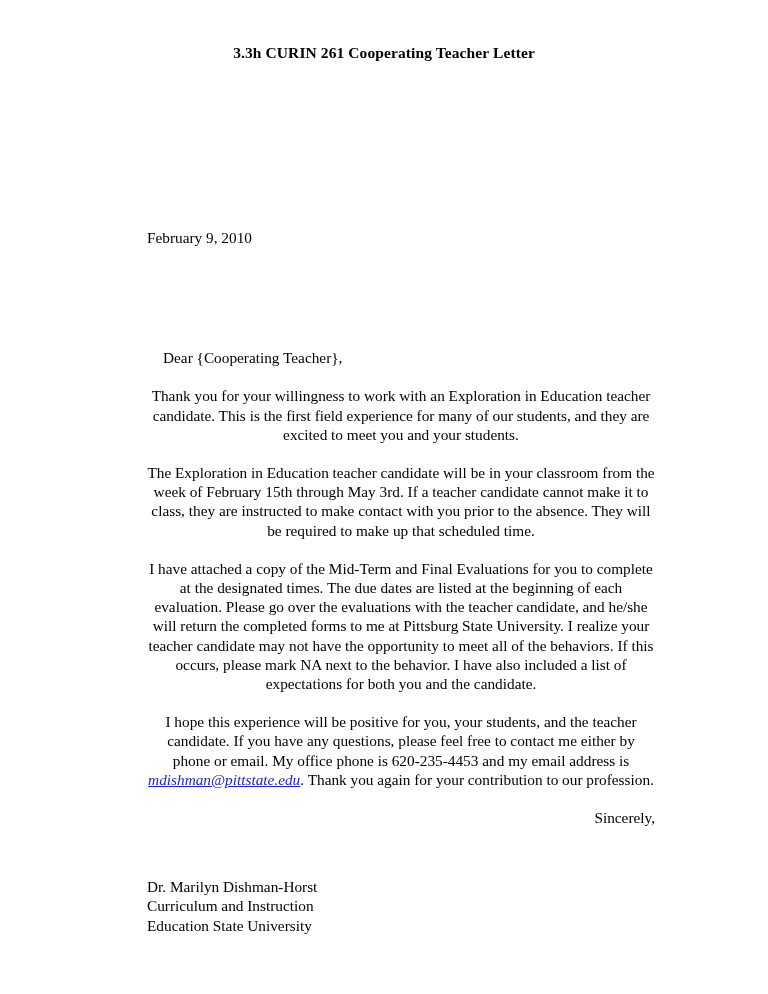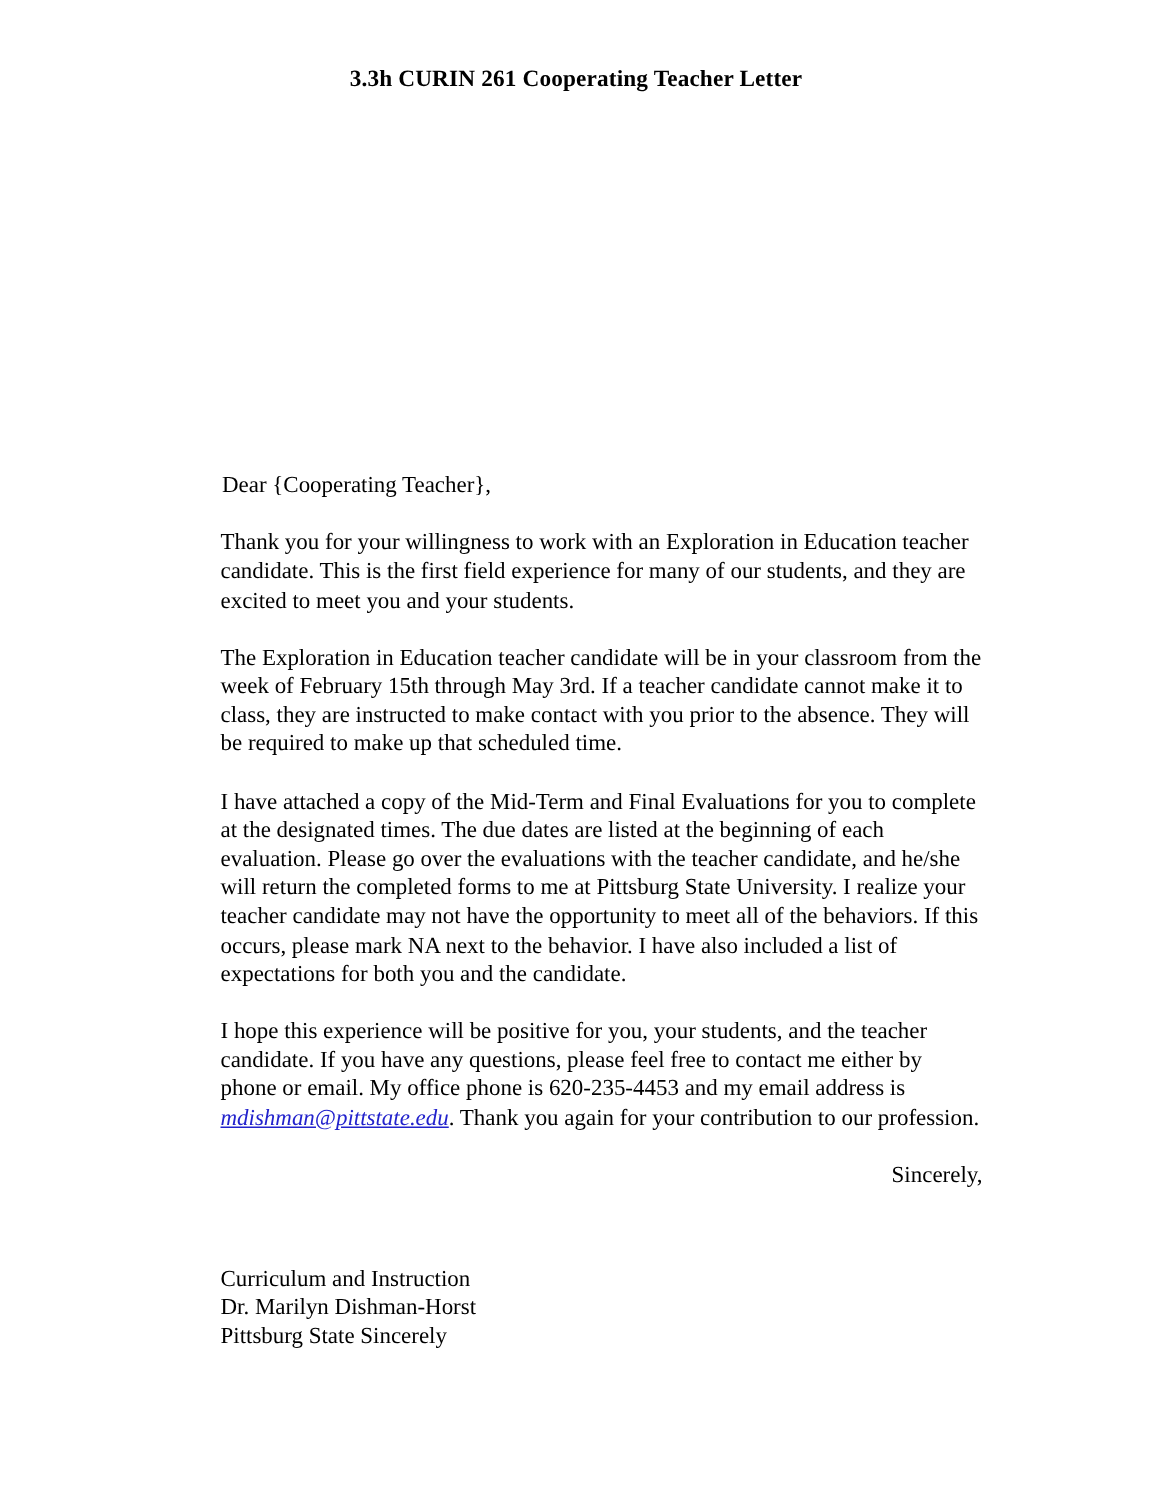--- a/index.html
+++ b/index.html
@@ -41,25 +41,25 @@
     font-size: 15.3px;
     line-height: 19.2px;
   }
   .date-line {
     margin: 0 0 0 0;
   }
   .spacer-after-date {
     height: 85px;
   }
   .salutation {
-    margin: 1px;
+    margin: 16px;
   }
   .para {
     margin: 19px 0 0 0;
-    text-align: left;
+    text-align: center;
   }
   .email-link {
     color: #2222cc;
     text-decoration: underline;
     font-style: italic;
   }
   .closing {
     margin: 19px 0 0 0;
     text-align: right;
   }
@@ -72,35 +72,36 @@
 </style>
 </head>
 <body>
 
 <div class="page">
 
   <div class="doc-title">3.3h CURIN 261 Cooperating Teacher Letter</div>
 
   <div class="body-block">
 
+    <div class="date-line">February 9, 2010</div>
 
     <div class="spacer-after-date"></div>
 
     <div class="salutation">Dear {Cooperating Teacher},</div>
 
     <p class="para">Thank you for your willingness to work with an Exploration in Education teacher candidate.  This is the first field experience for many of our students, and they are excited to meet you and your students.</p>
 
     <p class="para">The Exploration in Education teacher candidate will be in your classroom from the week of February 15th through May 3rd.  If a teacher candidate cannot make it to class, they are instructed to make contact with you prior to the absence.  They will be required to make up that scheduled time.</p>
 
     <p class="para">I have attached a copy of the Mid-Term and Final Evaluations for you to complete at the designated times. The due dates are listed at the beginning of each evaluation. Please go over the evaluations with the teacher candidate, and he/she will return the completed forms to me at Pittsburg State University. I realize your teacher candidate may not have the opportunity to meet all of the behaviors.  If this occurs, please mark NA next to the behavior. I have also included a list of expectations for both you and the candidate.</p>
 
     <p class="para"><span>I hope this experience will be positive for you, your students, and the teacher candidate.  If you have any questions, please feel free to contact me either by phone or email. My office phone is 620-235-4453 and my email address is </span><a class="email-link" href="#">mdishman@pittstate.edu</a><span>. Thank you again for your contribution to our profession.</span></p>
 
     <div class="closing">Sincerely,</div>
 
     <div class="signature">
+      <div>Dr. Marilyn Dishman-Horst</div>
       <div>Curriculum and Instruction</div>
-      <div>Dr. Marilyn Dishman-Horst</div>
-      <div>Pittsburg State Sincerely</div>
+      <div>Education State University</div>
     </div>
 
   </div>
 </div>
 
 </body></html>

